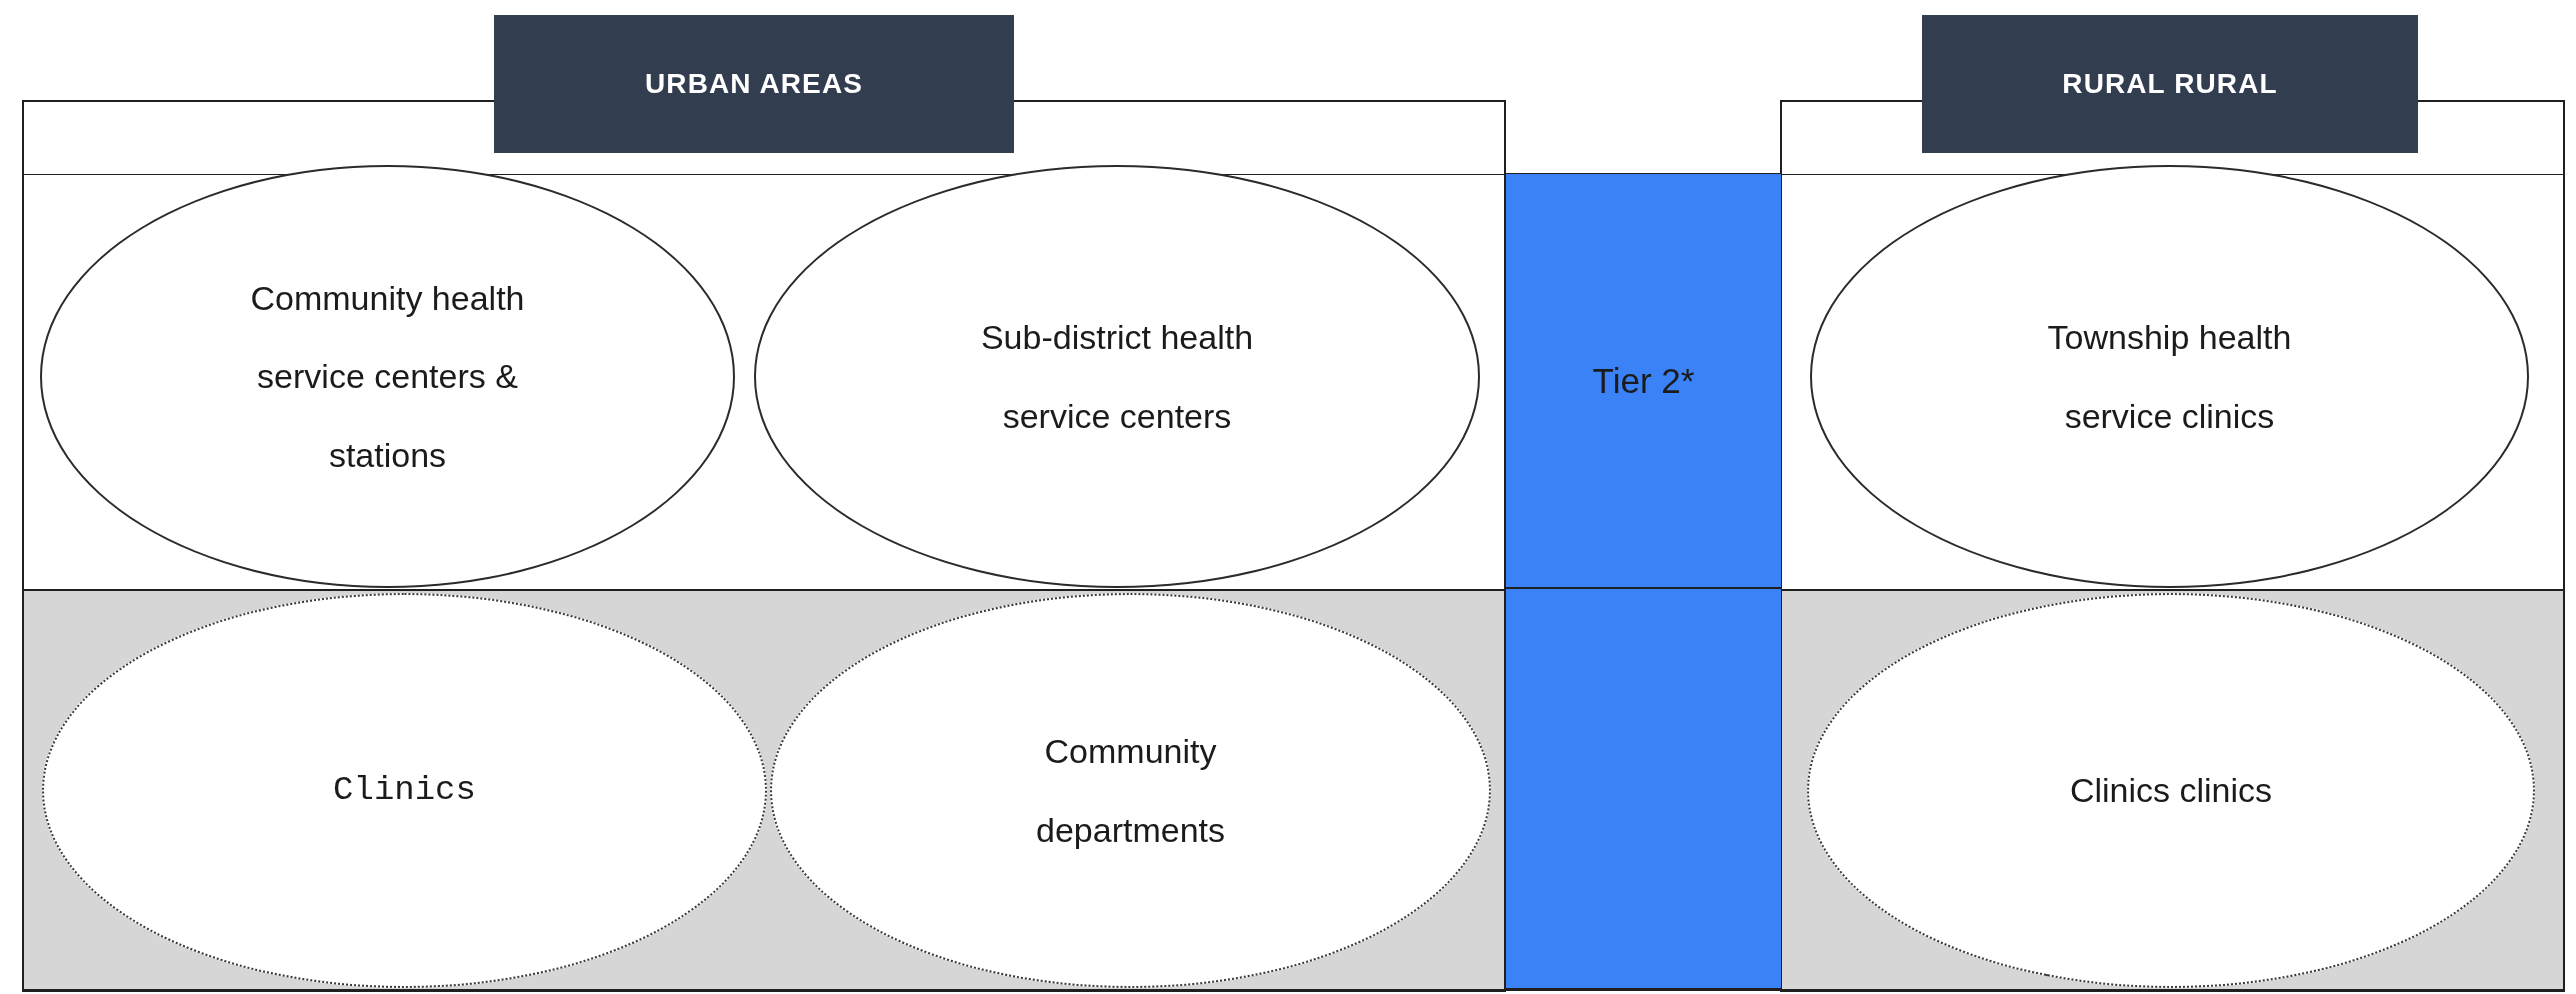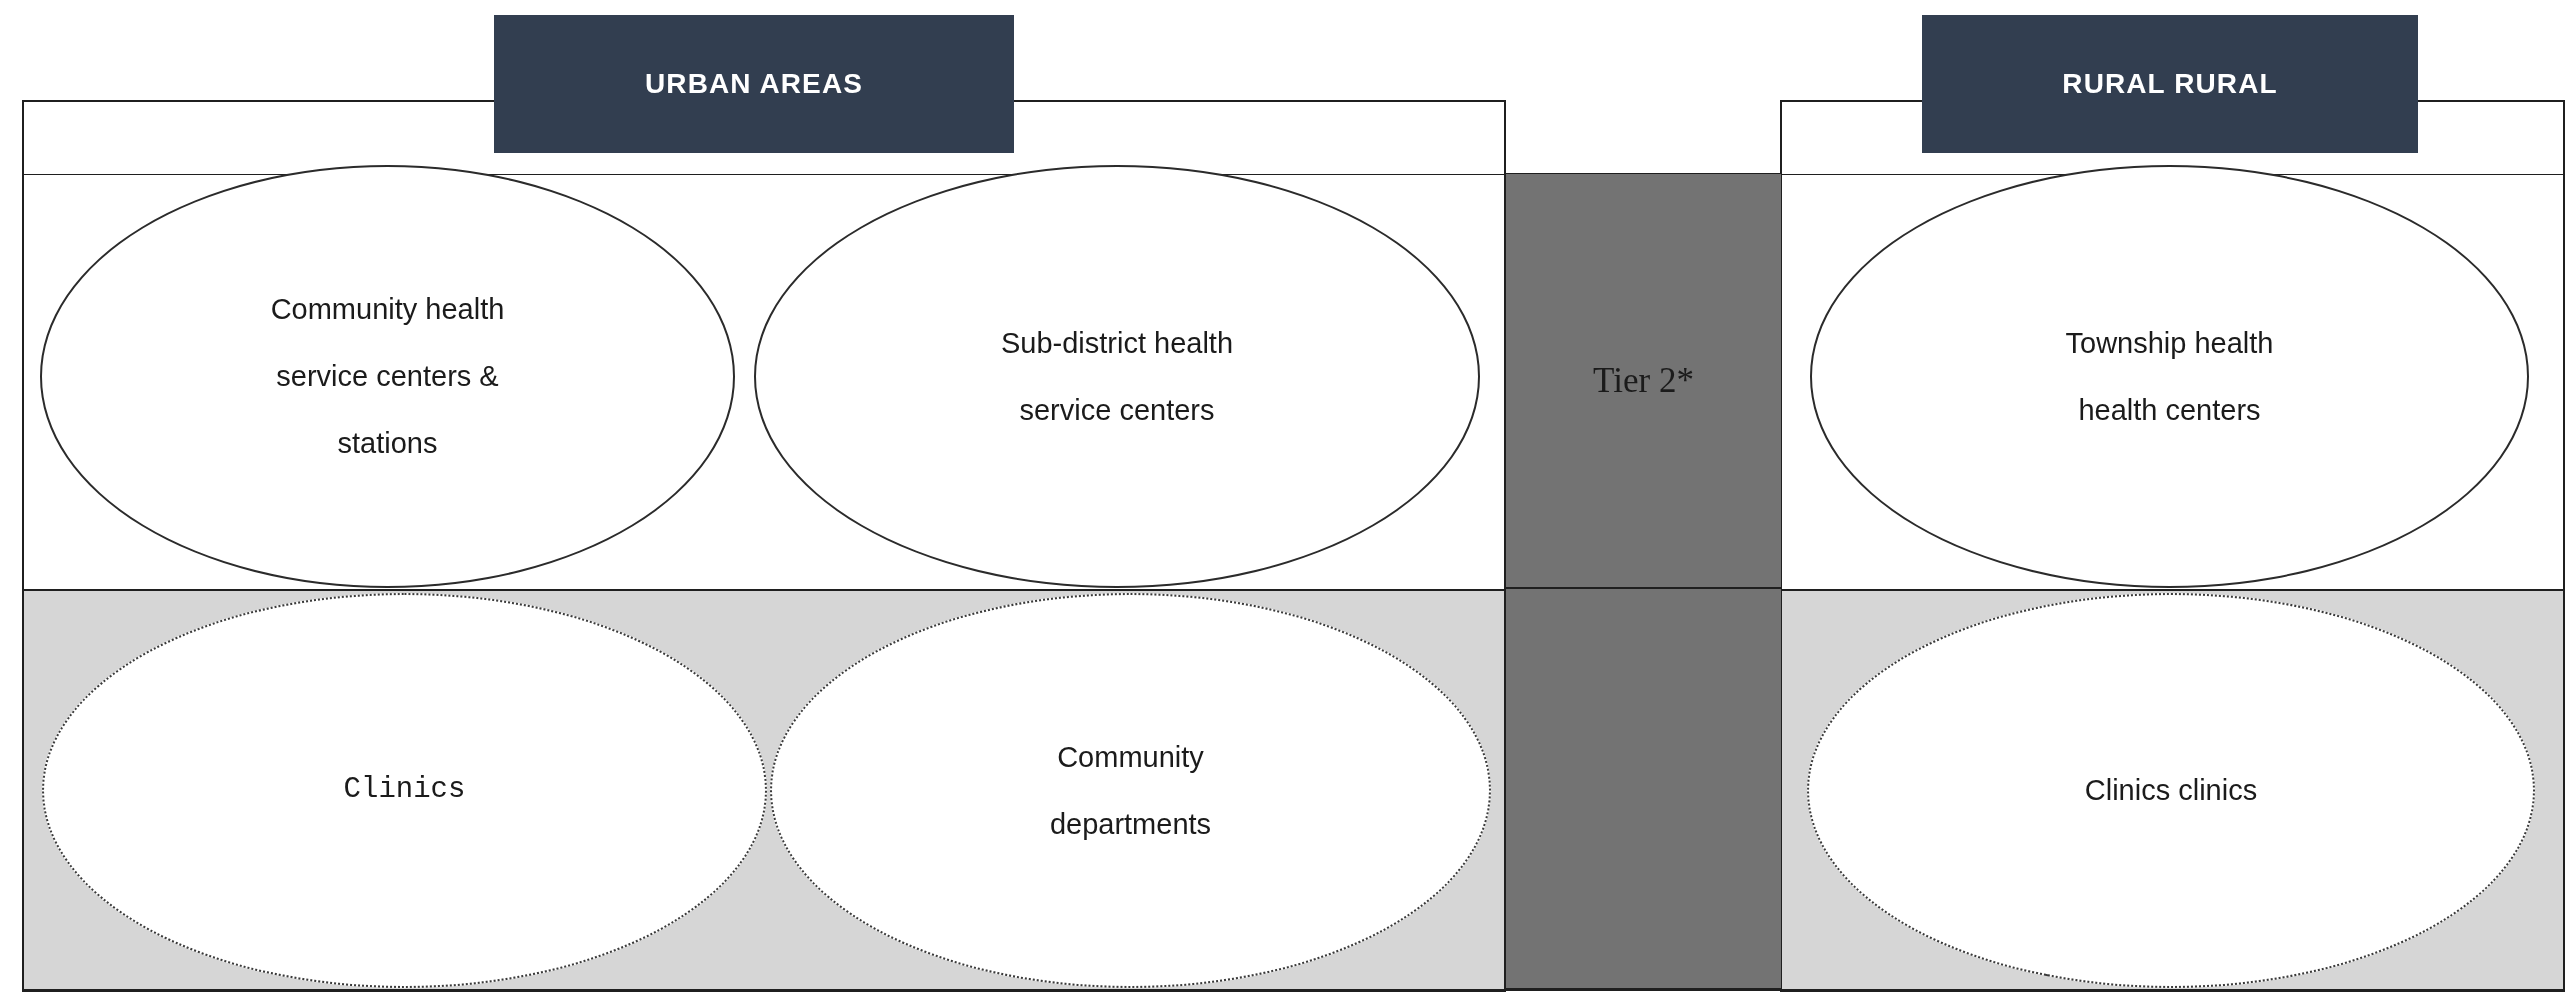--- a/index.html
+++ b/index.html
@@ -44,24 +44,23 @@
     flex:1;
     background:var(--tier1-row-bg);
   }
   
   .tier-col{
     position:absolute;
     left:1506px;top:173px;width:275px;height:818px;
     box-sizing:border-box;
     border-top:1.5px solid var(--border-line);
     border-bottom:3.7px solid var(--border-line);
-    background:#737373;
+    background:#3b82f6;
     display:flex;flex-direction:column;
     z-index:1;
-    font-family:Liberation Serif, serif;
   }
   .tier-cell{
     display:flex;align-items:center;justify-content:center;
     font-size:35px;
   }
   .tier-cell.t2{
     height:415px;flex:none;
     border-bottom:2.2px solid var(--border-line);
     box-sizing:border-box;
   }
@@ -77,21 +76,21 @@
   }
   .header-box.urban{left:494px;width:520px;}
   .header-box.rural{left:1922px;width:496px;}
   
   .ellipse{
     position:absolute;
     border-radius:50%;
     background:#FFFFFF;
     display:flex;align-items:center;justify-content:center;
     text-align:center;
-    font-size:29px;line-height:2.3;
+    font-size:34px;line-height:2.3;
     white-space:pre-line;
     z-index:2;
     box-sizing:border-box;
   }
   .ellipse.solid{border:2.2px solid #2B2B2B;}
   .ellipse.dotted{border:2.2px dotted #3A3A3A;}
   .el-chsc{left:40px;  top:165px; width:695px; height:423px;}
   .el-sdhs{left:754px;top:165px; width:726px; height:423px;}
   .el-thsc{left:1810px;top:165px; width:719px; height:423px;}
   .el-clin{left:42px;  top:593px; width:725px; height:395px;font-family:Liberation Mono, monospace;}
@@ -133,19 +132,19 @@
 <div class="ellipse dotted el-clin">
   <span>Clinics</span>
 </div>
 <div class="ellipse dotted el-outp">
   <span>Community
 departments</span>
 </div>
 
 <div class="ellipse solid el-thsc">
   <span>Township health
-health centers</span>
+service clinics</span>
 </div>
 
 <div class="ellipse dotted el-vill">
   <span>Clinics clinics</span>
 </div>
 
 
 </body></html>

